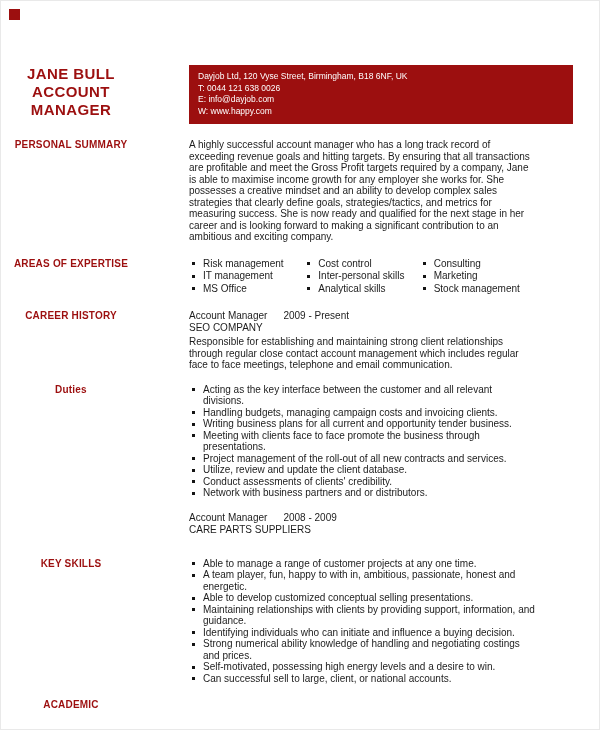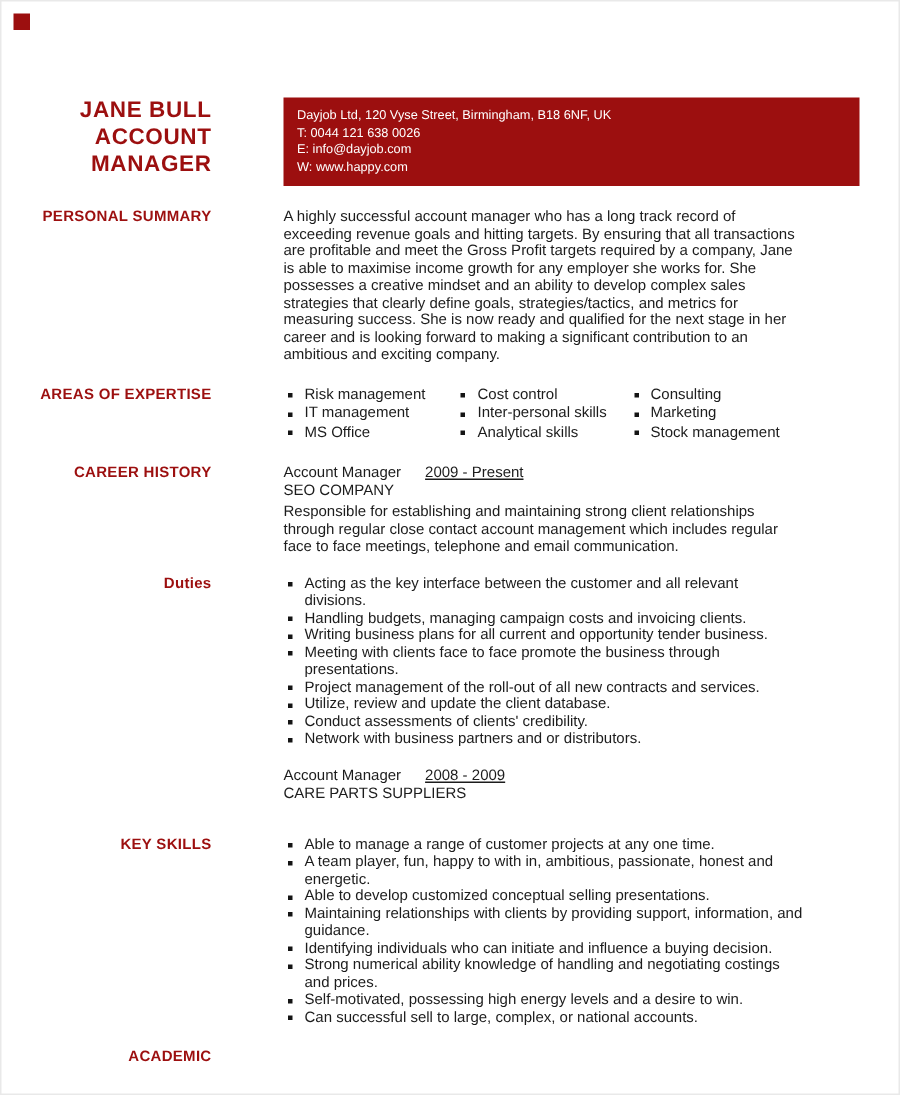--- a/index.html
+++ b/index.html
@@ -19,21 +19,21 @@
   }
   .corner-square {
     position:absolute; left:8px; top:8px;
     width:11px; height:11px;
     background:var(--accent);
   }
   .row { display:flex; margin-bottom:15px; }
   .label-col {
     width:148px; flex-shrink:0;
     padding-right:8px;
-    text-align:right;
+    text-align:center;
   }
   .content-col { flex:1; padding-right:64px;margin-left:40px; }
   .content-col.wide { padding-right:26px; }
 
   .section-label {
     font-size:10px; font-weight:bold;
     color:var(--accent);
     letter-spacing:0.2px;
     line-height:11.5px;
   }
@@ -60,21 +60,21 @@
     content:"";
     position:absolute; left:3px; top:4.5px;
     width:3px; height:3px;
     background:#141414;
   }
   .exp-cols { display:flex; }
   .exp-col { flex:1; }
   .exp-col ul.blist li { line-height:12.5px; }
 
   .job-line { font-size:10px; line-height:12px; }
-  .job-dates { margin-left:16px;text-decoration:underline; }
+  .job-dates { margin-left:16px; }
   .company-line { font-size:10px; line-height:12px; }
   .job-desc { margin-top:2px; margin-bottom:6px; }
   .job-block { margin-bottom:7px; }
   .duties-row { margin-bottom:13px; }
 
   .acad-line { font-size:10px; line-height:12.5px; }
   .acad-dates { margin-left:18px; }
 </style>
 </head>
 <body>
@@ -189,21 +189,21 @@
     </div>
     <div class="content-col">
       <ul class="blist">
         <li>Able to manage a range of customer projects at any one time.</li>
         <li>A team player, fun, happy to with in, ambitious, passionate, honest and energetic.</li>
         <li>Able to develop customized conceptual selling presentations.</li>
         <li>Maintaining relationships with clients by providing support, information, and guidance.</li>
         <li>Identifying individuals who can initiate and influence a buying decision.</li>
         <li>Strong numerical ability knowledge of handling and negotiating costings and prices.</li>
         <li>Self-motivated, possessing high energy levels and a desire to win.</li>
-        <li>Can successful sell to large, complex, or national accounts.</li>
+        <li>Can successful sell to large, client, or national accounts.</li>
       </ul>
     </div>
   </div>
 
   <div class="row">
     <div class="label-col">
       <div class="section-label">ACADEMIC</div>
     </div>
   </div>
 </div>

